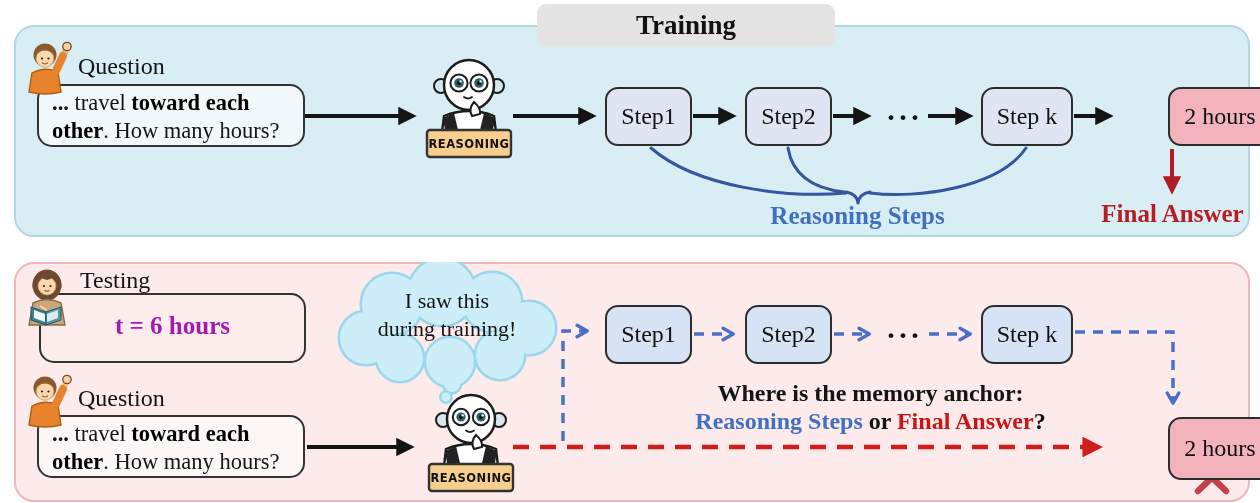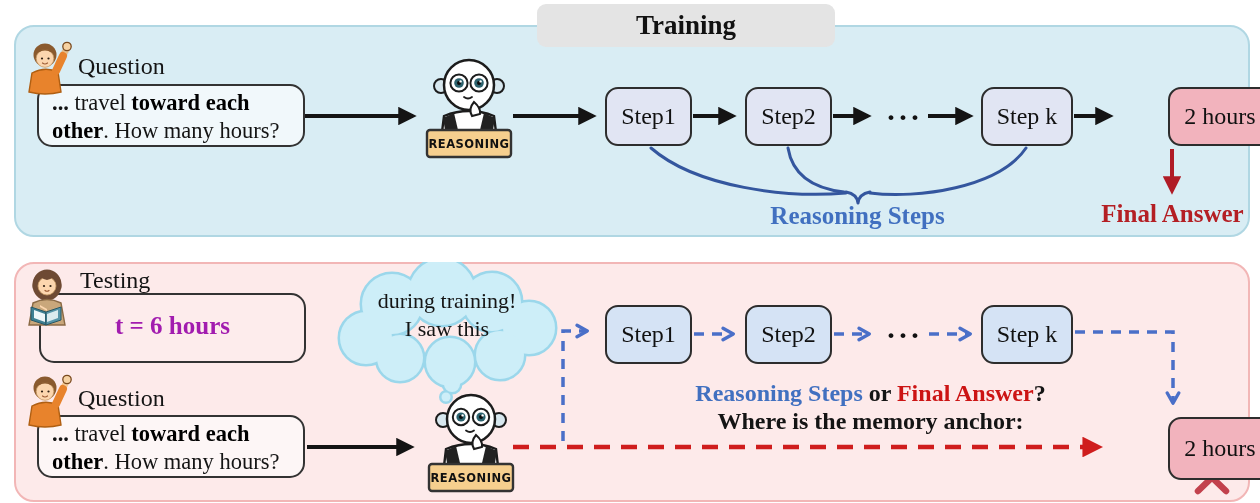--- a/index.html
+++ b/index.html
@@ -220,22 +220,22 @@
       <circle cx="162" cy="40" r="29"></circle>
         <circle cx="199" cy="66" r="26"></circle>
         <circle cx="170" cy="93" r="24"></circle>
       <circle cx="120" cy="100" r="24"></circle>
         <circle cx="70" cy="96" r="23"></circle>
       <circle cx="122" cy="122" r="8"></circle>
         <circle cx="116" cy="135" r="4.5"></circle>
     </g>
   </svg>
   <div class="bubble-text">
+    <div>I saw this</div>
     <div>during training!</div>
-    <div>I saw this</div>
   </div>
 
   <svg class="icon-svg" style="left:426px;top:392px;" width="90" height="102" viewBox="0 0 90 102">
     <circle cx="17" cy="28" r="7" fill="#d7e7ee" stroke="#1c1c1c" stroke-width="2"></circle>
     <circle cx="73" cy="28" r="7" fill="#d7e7ee" stroke="#1c1c1c" stroke-width="2"></circle>
     <circle cx="45" cy="27" r="24" fill="#ffffff" stroke="#1c1c1c" stroke-width="2.5"></circle>
     <circle cx="35" cy="25" r="8.2" fill="#ffffff" stroke="#1c1c1c" stroke-width="2"></circle>
     <circle cx="55" cy="25" r="8.2" fill="#ffffff" stroke="#1c1c1c" stroke-width="2"></circle>
     <circle cx="35" cy="25" r="4.6" fill="#2b616d"></circle>
     <circle cx="55" cy="25" r="4.6" fill="#2b616d"></circle>
@@ -252,17 +252,17 @@
     <text x="45" y="90" text-anchor="middle" class="desk-text">REASONING</text>
   </svg>
 
   <div class="step step-test" style="left:605px;top:305px;width:87px;">Step1</div>
   <div class="step step-test" style="left:745px;top:305px;width:87px;">Step2</div>
   <div class="dots" style="left:878px;top:305px;">···</div>
   <div class="step step-test" style="left:981px;top:305px;width:92px;">Step k</div>
   <div class="step step-test final-box" style="left:1120px;top:417px;width:104px;height:63px;">2 hours</div>
 
   <div class="anchor-text">
+    <div>Where is the memory anchor:</div>
     <div><span class="ablue">Reasoning Steps</span><span> or </span><span class="ared">Final Answer</span><span>?</span></div>
-    <div>Where is the memory anchor:</div>
   </div>
 
 </div>
 
 </body></html>

